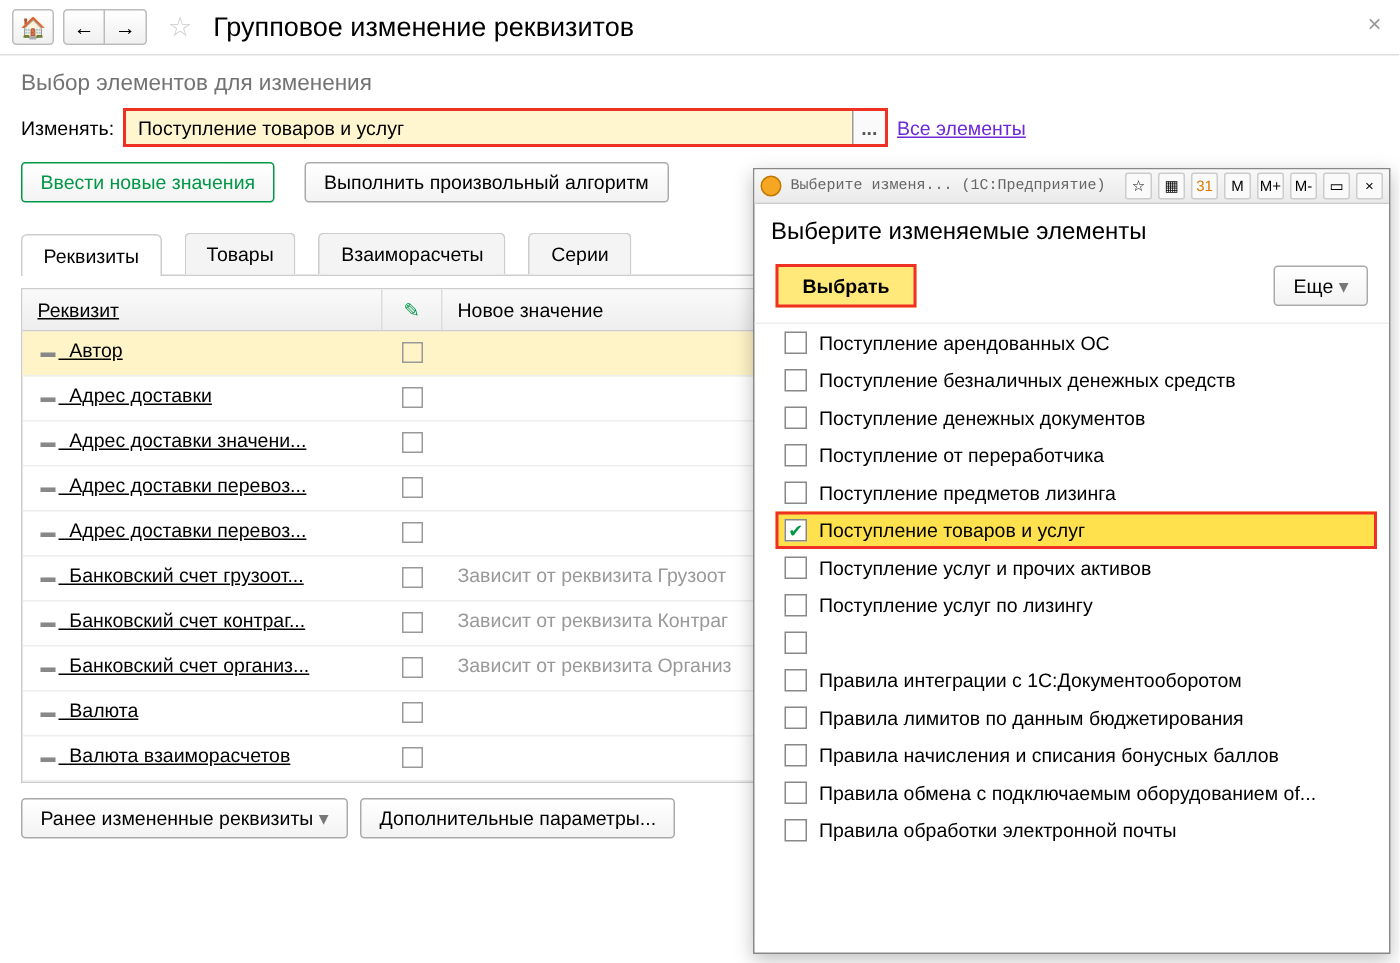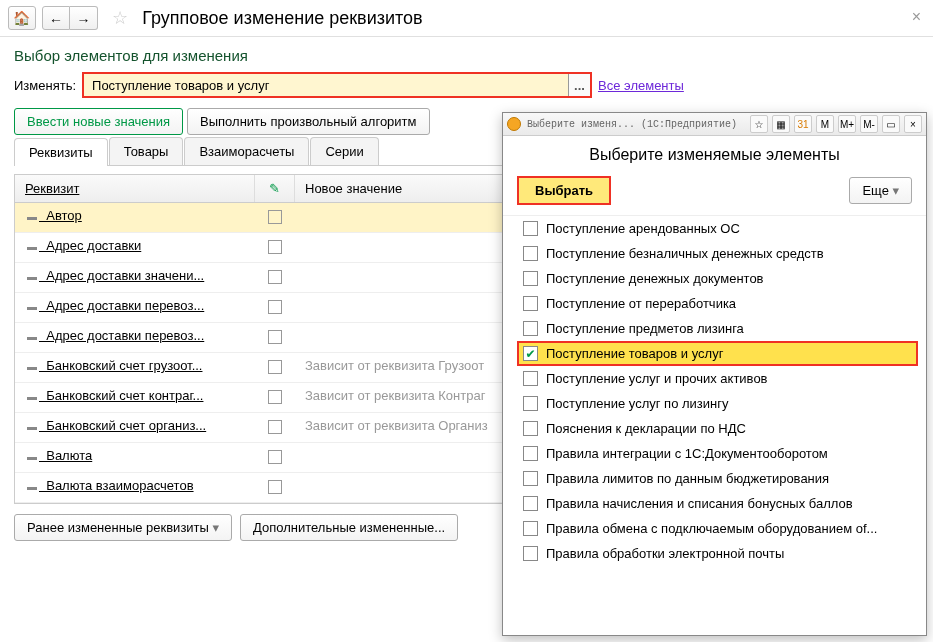--- a/index.html
+++ b/index.html
@@ -31,50 +31,50 @@
     .tb-group { display: flex; }
     .tb-group .tb-btn:first-child { border-radius: 3px 0 0 3px; }
     .tb-group .tb-btn:last-child { border-radius: 0 3px 3px 0; border-left: none; }
     .star-icon { color: #ccc; font-size: 18px; margin: 0 4px 0 8px; }
     .title { font-size: 18px; margin-left: 4px; }
     .close-x {
       position: absolute; top: 8px; right: 12px;
       font-size: 16px; color: #999; cursor: pointer;
     }
     .content { padding: 10px 14px; }
-    .section-title { color: #14532d; font-size: 15px; margin-bottom: 8px; }
+    .section-title { color: #737373; font-size: 15px; margin-bottom: 8px; }
     .field-row { display: flex; align-items: center; gap: 6px; margin-bottom: 10px; }
     .field-label { font-size: 13px; }
     .field-input-wrap {
       display: flex; align-items: stretch;
       border: 2px solid #ef3124;
       background: #fff6d0;
       width: 510px; height: 26px;
     }
     .field-input {
       flex: 1; border: none; background: transparent;
       padding: 0 8px; font-size: 13px; outline: none;
     }
     .field-ellipsis {
       width: 22px; border-left: 1px solid #999;
       display: flex; align-items: center; justify-content: center;
       cursor: pointer; font-weight: bold; color: #555;
       background: #fafafa;
     }
     .link { color: #6d28d9; text-decoration: underline; cursor: pointer; }
-    .btn-row { display: flex; gap: 4px; margin-bottom: 2px; }
+    .btn-row { display: flex; gap: 20px; margin-bottom: 20px; }
     .btn {
       border: 1px solid #aaa; background: linear-gradient(#fff,#f3f3f3);
       border-radius: 3px; padding: 5px 12px; cursor: pointer; font-size: 13px;
     }
     .btn-green { color: #009846; border-color: #009846; }
     .tabs { display: flex; border-bottom: 1px solid #ccc; }
     .tab {
       padding: 6px 14px; border: 1px solid #ccc; border-bottom: none;
-      border-radius: 4px 4px 0 0; margin-right: 1px;
+      border-radius: 4px 4px 0 0; margin-right: 15px;
       background: #f4f4f4; cursor: pointer; font-size: 13px;
     }
     .tab.active { background: #fff; position: relative; top: 1px; }
     .grid {
       border: 1px solid #ccc; margin-top: 8px;
     }
     .grid-header {
       display: flex; background: linear-gradient(#fafafa,#eee);
       border-bottom: 1px solid #ccc;
     }
@@ -113,21 +113,21 @@
       padding: 2px 4px; background: linear-gradient(#f8f8f8,#eaeaea);
       border-bottom: 1px solid #ccc; font-size: 11px;
     }
     .popup-titlebar .flex1 { flex: 1; font-family: Liberation Mono, monospace; }
     .tb-mini {
       width: 18px; height: 18px; border: 1px solid #ccc;
       display: flex; align-items: center; justify-content: center;
       font-size: 10px; border-radius: 2px; background: #fafafa;
       cursor: pointer;
     }
-    .popup-header { padding: 10px 11px 6px; text-align: center; }
+    .popup-header { padding: 10px 11px 6px; }
     .popup-header h2 { font-size: 16px; font-weight: normal; }
     .popup-toolbar {
       display: flex; justify-content: space-between; align-items: center;
       padding: 6px 14px;
       gap: 44px;
     }
     .btn-select {
       border: 2px solid #ef3124;
       background: #ffe97a;
       padding: 5px 16px; font-weight: bold;
@@ -258,21 +258,21 @@
         <div class="grid-row">
           <div class="col-req"><span class="row-icon">▬</span> &nbsp;Валюта взаиморасчетов</div>
           <div class="col-edit"><span class="row-check"></span></div>
           <div class="col-val"></div>
         </div>
       </div>
   </div>
 
   <div class="bottom-row">
     <button class="btn btn-dd">Ранее измененные реквизиты</button>
-    <button class="btn">Дополнительные измененные...</button>
+    <button class="btn">Дополнительные параметры...</button>
   </div>
 
 </div>
 
 <div class="popup">
   <div class="popup-titlebar">
     <span class="orange-dot"></span>
     <span class="tb-txt flex1">Выберите изменя...  (1С:Предприятие)</span>
     <span class="tb-mini">☆</span>
     <span class="tb-mini">▦</span>
@@ -318,21 +318,20 @@
       <div class="list-item">
         <span class="chk"></span>
         <span>Поступление услуг и прочих активов</span>
       </div>
       <div class="list-item">
         <span class="chk"></span>
         <span>Поступление услуг по лизингу</span>
       </div>
       <div class="list-item">
         <span class="chk"></span>
-        <span>Пояснения к декларации по НДС</span>
       </div>
       <div class="list-item">
         <span class="chk"></span>
         <span>Правила интеграции с 1С:Документооборотом</span>
       </div>
       <div class="list-item">
         <span class="chk"></span>
         <span>Правила лимитов по данным бюджетирования</span>
       </div>
       <div class="list-item">

